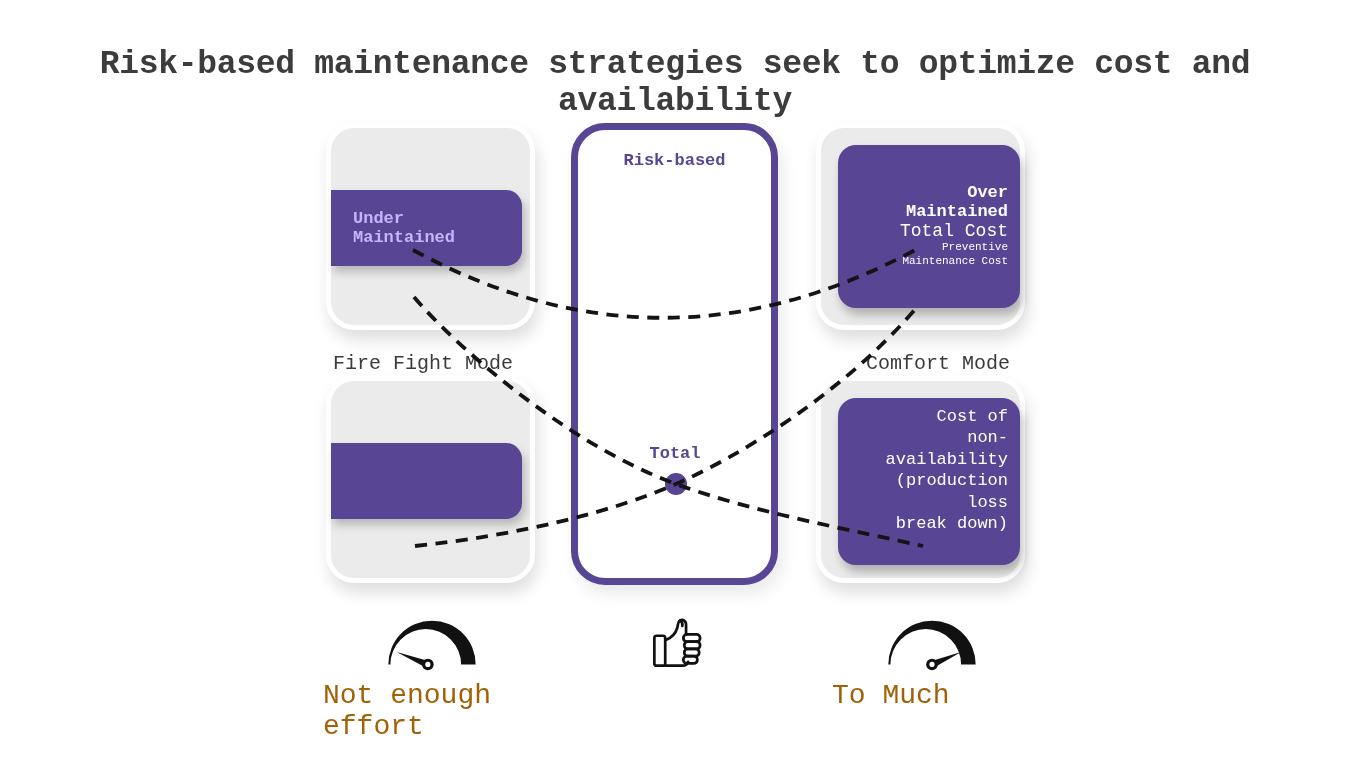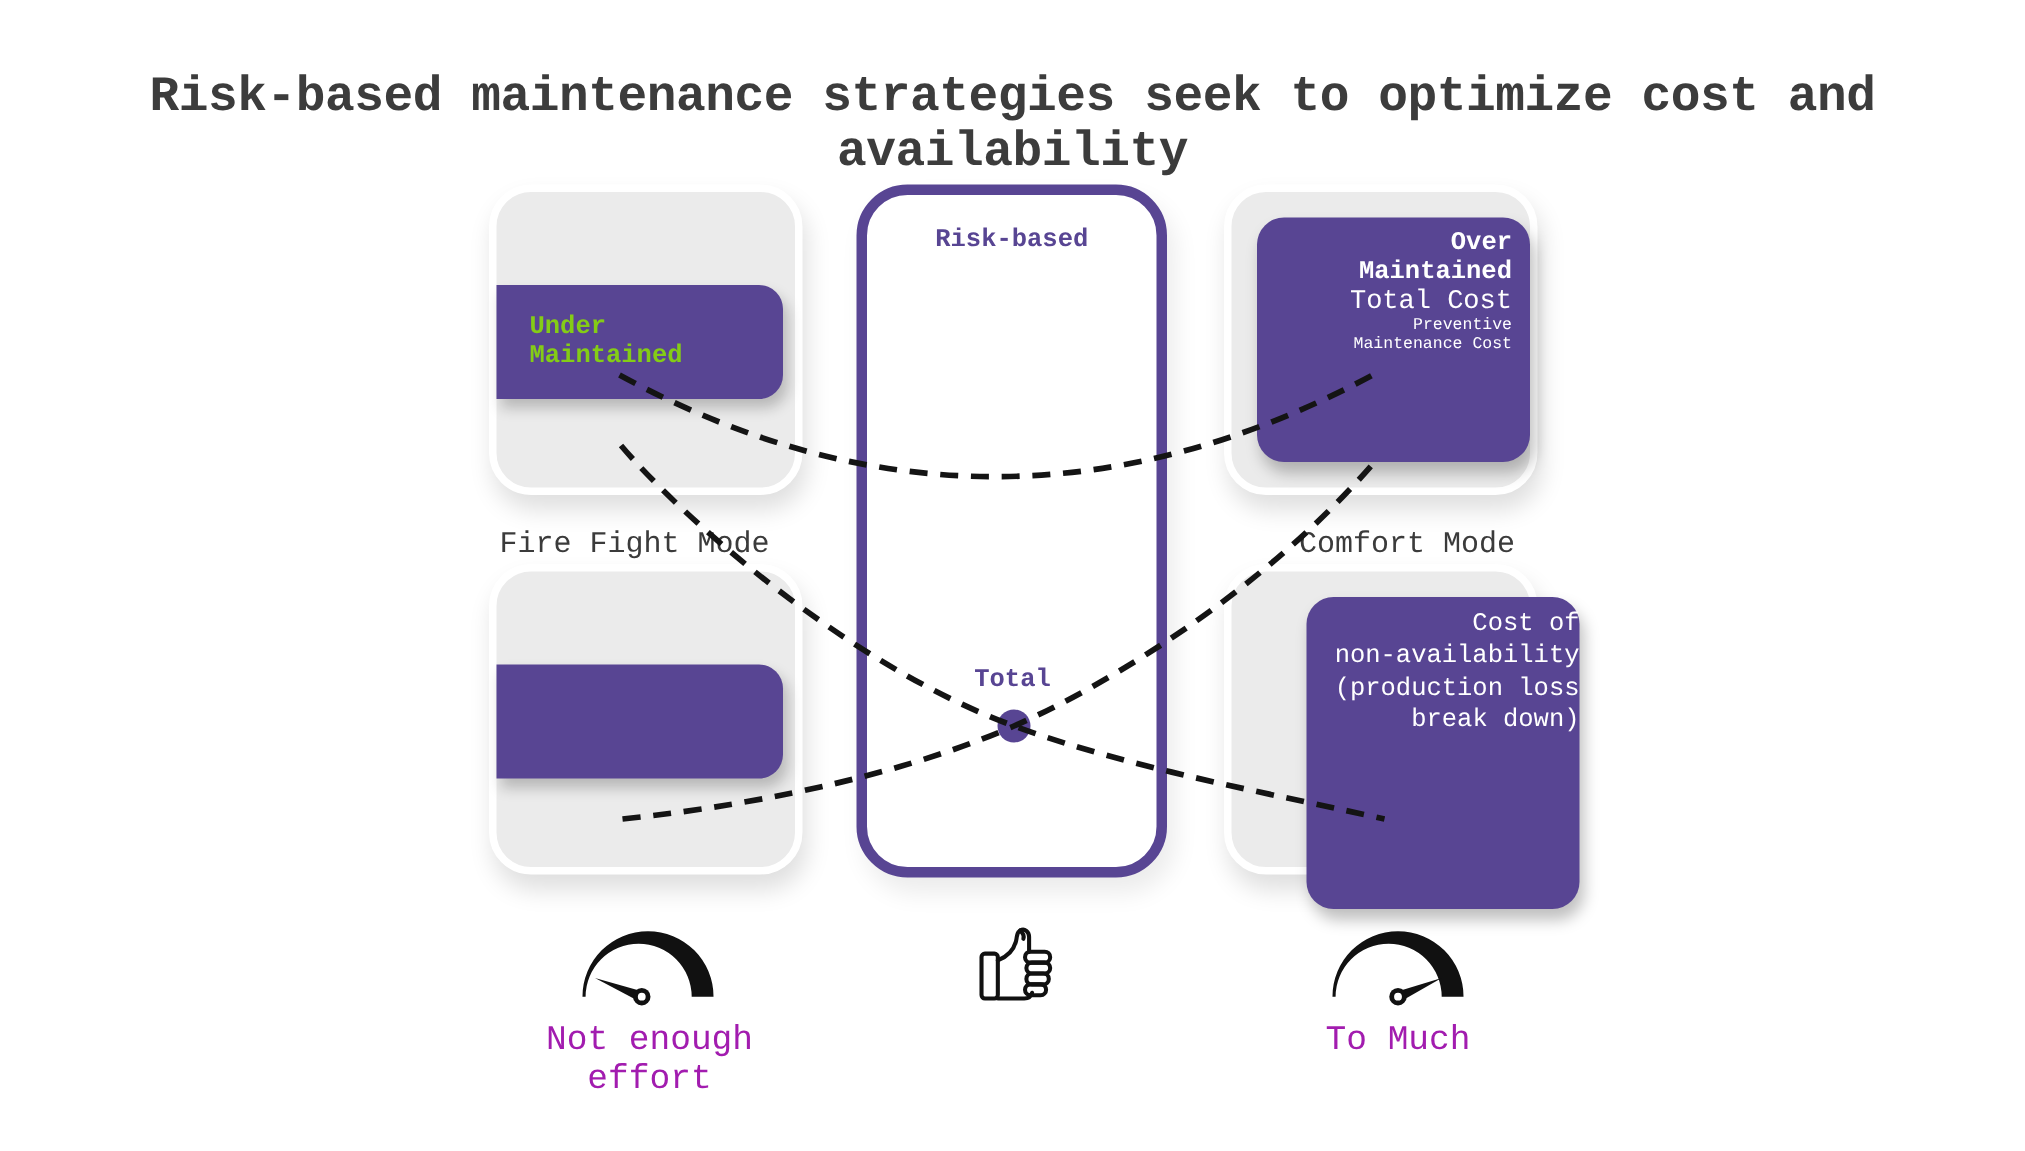--- a/index.html
+++ b/index.html
@@ -22,38 +22,38 @@
   #p-rt{left:816px;top:123px}
   #p-rb{left:816px;top:376px}
   
   .band{
     position:absolute;left:0;top:62px;width:191px;height:76px;
     background:#584593;border-radius:0 16px 16px 0;
     box-shadow:3px 6px 9px rgba(0,0,0,0.22);
   }
   .band-txt{
     display:flex;align-items:center;height:100%;padding-left:22px;
-    color:#84cc16;font-weight:700;font-size:17px;line-height:1.12;white-space:pre-line;
+    color:#c4b5fd;font-weight:700;font-size:17px;line-height:1.12;white-space:pre-line;
   }
   
   .pbox{
     position:absolute;box-sizing:border-box;background:#584593;border-radius:18px;
     box-shadow:3px 7px 10px rgba(0,0,0,0.25);color:#fff;text-align:right;
   }
   #pbox-over{
     left:17px;top:17px;width:182px;height:163px;
-    display:flex;flex-direction:column;justify-content:flex-start;
+    display:flex;flex-direction:column;justify-content:center;
     padding:8px 12px 10px;
   }
   .pb-heading{font-weight:700;font-size:17px;line-height:1.12;white-space:pre-line}
   .pb-item{font-size:18px}
   .pb-item2{font-size:11px;line-height:1.2;white-space:pre-line}
   #pbox-cost{
-    left:17px;top:17px;width:182px;height:208px;
-    padding:8px 0;font-size:17px;line-height:1.26;white-space:pre-line;margin-left:33px;
+    left:17px;top:17px;width:182px;height:167px;
+    padding:8px 12px;font-size:17px;line-height:1.26;white-space:pre-line;
   }
   
   .caption{position:absolute;font-size:20px;color:#3b3b3b}
   #cap-left{left:333px;top:352px}
   #cap-right{left:816px;top:352px;width:194px;text-align:right}
   
   .riskbox{
     position:absolute;left:571px;top:123px;width:207px;height:462px;box-sizing:border-box;
     background:#ffffff;border:7px solid #584593;border-radius:34px;
     box-shadow:5px 10px 16px rgba(0,0,0,0.08);
@@ -66,21 +66,21 @@
     position:absolute;left:625px;top:444px;width:100px;text-align:center;
     color:#584593;font-weight:700;font-size:17px;
   }
   
   .curves{position:absolute;left:0;top:0;z-index:6;pointer-events:none}
   
   .legend-icon{position:absolute}
   #icon-gauge-low{left:380px;top:606px;width:104px;height:67px}
   #icon-thumb{left:648px;top:612px;width:58px;height:62px}
   #icon-gauge-high{left:880px;top:606px;width:104px;height:67px}
-  .lbl{position:absolute;top:680px;text-align:center;font-size:23px;color:#a21caf}
+  .lbl{position:absolute;top:680px;font-size:28px;color:#a16207}
   #lbl-low{left:323px;width:220px}
   #lbl-opt{left:575px;width:200px}
   #lbl-high{left:832px;width:200px}
 </style>
 </head>
 <body>
 
 <div class="stage">
 
   <h1 class="page-title">Risk-based maintenance strategies seek to optimize cost and availability</h1>

